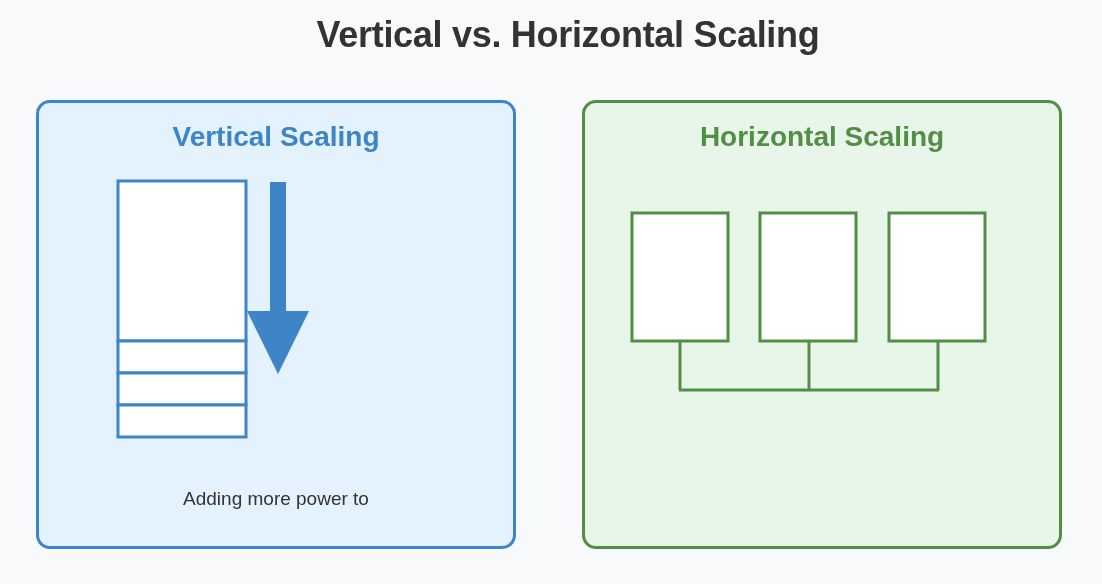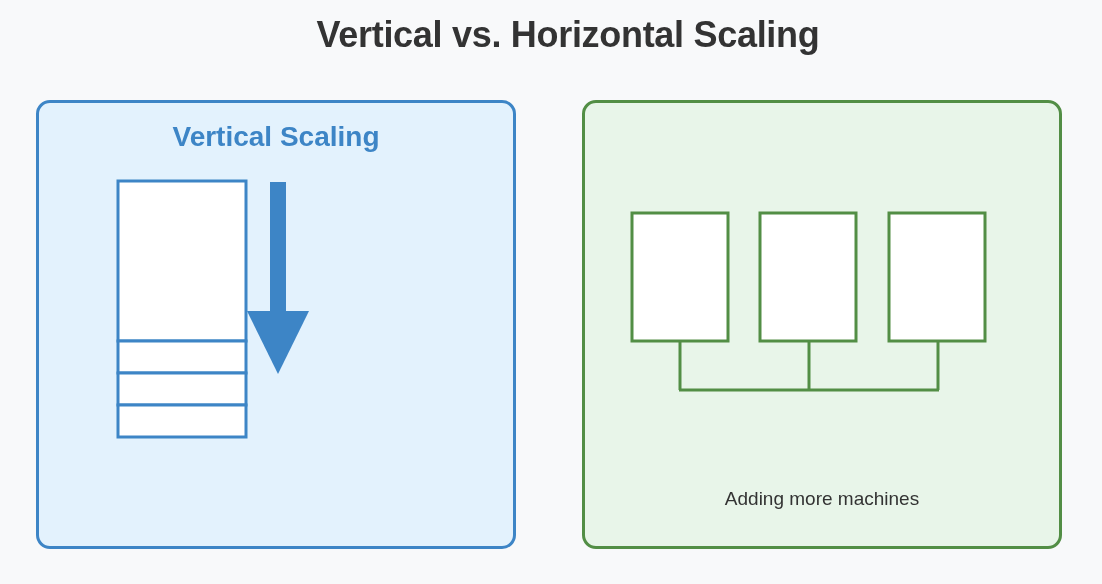--- a/index.html
+++ b/index.html
@@ -27,33 +27,34 @@
       <rect x="79" y="238" width="128" height="32" fill="#fff" stroke="#3d85c6" stroke-width="3"></rect>
       <rect x="79" y="270" width="128" height="32" fill="#fff" stroke="#3d85c6" stroke-width="3"></rect>
       <rect x="79" y="302" width="128" height="32" fill="#fff" stroke="#3d85c6" stroke-width="3"></rect>
     </g>
     <g>
       <rect x="231" y="79" width="16" height="130" fill="#3d85c6"></rect>
       <polygon points="208,208 270,208 239,271" fill="#3d85c6"></polygon>
     </g>
   </svg>
   <div class="caption">
+    <div>Adding more power to</div>
   </div>
 </div>
 
 <div class="panel h">
+  <div class="panel-title">Horizontal Scaling</div>
   <svg width="480" height="449" viewBox="0 0 480 449">
     <g>
       <rect x="47" y="110" width="96" height="128" fill="#fff" stroke="#528e45" stroke-width="3"></rect>
       <rect x="175" y="110" width="96" height="128" fill="#fff" stroke="#528e45" stroke-width="3"></rect>
       <rect x="304" y="110" width="96" height="128" fill="#fff" stroke="#528e45" stroke-width="3"></rect>
     </g>
     <g stroke="#528e45" stroke-width="3" fill="none">
       <line x1="95" y1="238" x2="95" y2="287"></line>
       <line x1="224" y1="238" x2="224" y2="287"></line>
       <line x1="353" y1="238" x2="353" y2="287"></line>
       <line x1="94" y1="287" x2="354" y2="287"></line>
     </g>
   </svg>
   <div class="caption">
-    <div>Adding more machines</div>
   </div>
 </div>
 
 </body></html>

